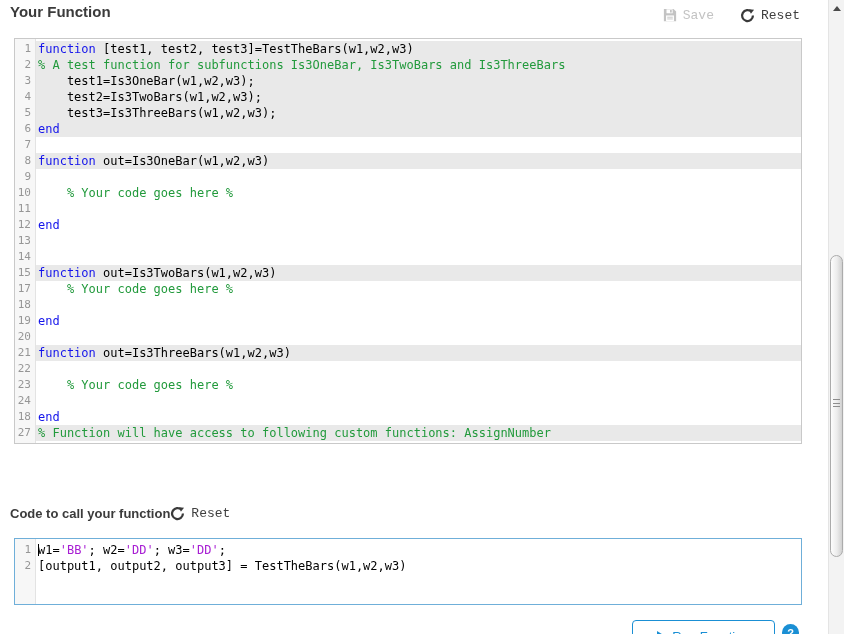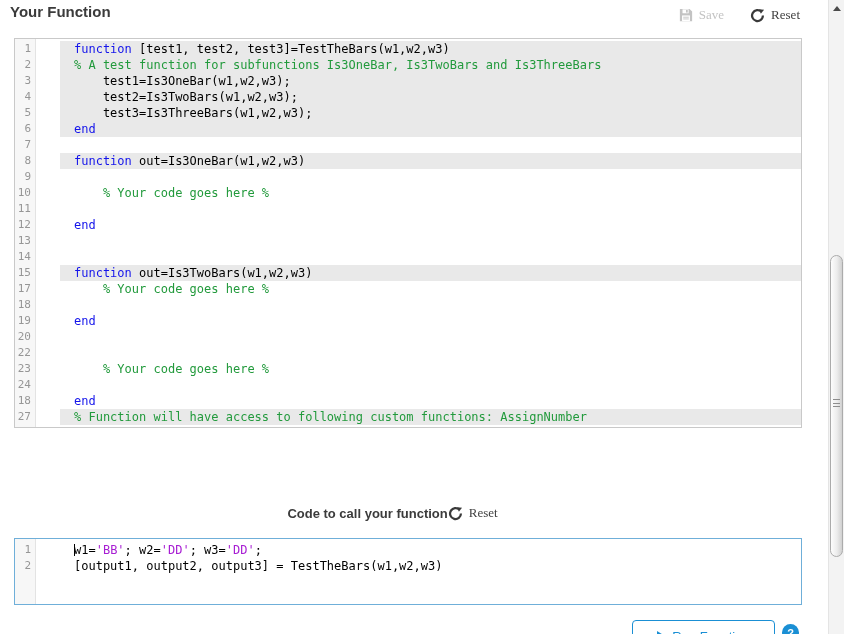--- a/index.html
+++ b/index.html
@@ -11,21 +11,21 @@
 
   
   .top-header {
     position:absolute; left:10px; right:44px; top:3px; height:24px;
     display:flex; justify-content:space-between;
   }
   .page-title { font-size:15px; font-weight:bold; color:#3b3b3b; }
   .toolbar { display:flex; align-items:center; gap:26px; }
   .tool-btn {
     display:flex; align-items:center; gap:6px; font-size:13px; color:#3f3f3f;
-    background:none; border:none; cursor:pointer; font-family:Liberation Serif, serif;
+    background:none; border:none; cursor:pointer; font-family:Liberation Mono, monospace;
   }
   .tool-btn.disabled { color:#c3c3c3; cursor:default; }
   .tool-btn svg { display:block; }
 
   
   .editor {
     position:absolute; left:14px; width:788px;
     background:#fff; border:1px solid #c9c9c9;
     font-family:"DejaVu Sans Mono","Liberation Mono",monospace;
     font-size:12px;
@@ -35,35 +35,35 @@
   .gutter-bg {
     position:absolute; left:0; top:0; bottom:0; width:21px;
     background:#f7f7f7; border-right:1px solid #e3e3e3;
   }
   .ed-lines { position:relative; }
   .ed-line { display:flex; height:16px; line-height:16px; }
   .ed-line .ln {
     width:21px; flex:0 0 21px; text-align:right; padding-right:5px;
     font-size:11px; color:#969696;
   }
-  .ed-line .code { flex:1; white-space:pre; padding-left:14px; color:#000;margin-left:24px; }
+  .ed-line .code { flex:1; white-space:pre; padding-left:2px; color:#000; }
   .ed-line.locked .code { background:var(--locked,#e9e9e9); }
   .kw { color:var(--kw,#1414eb); }
   .cm { color:var(--cm,#229a3c); }
   .st { color:var(--st,#a71dd3); }
   .tx { color:#000; }
   .caret {
     display:inline-block; width:1px; height:12px; background:#000;
     vertical-align:-2px; margin-right:-1px;
   }
 
   
   .call-header {
     position:absolute; left:10px; right:69px; top:502px; height:22px;
-    display:flex; align-items:center; justify-content:center;
+    display:flex; align-items:center; justify-content:flex-start;
   }
   .section-title { font-size:13px; font-weight:bold; color:#3b3b3b; }
 
   
   .run-button {
     position:absolute; left:632px; top:620px; width:143px; height:32px;
     background:#fff; border:1px solid var(--accent,#1a8fd4); border-radius:4px;
     color:var(--accent,#1a8fd4); font-size:13px; font-family:inherit;
     display:flex; align-items:center; justify-content:center; gap:7px; cursor:pointer;
   }
@@ -206,20 +206,24 @@
         <span class="code"></span>
       </div>
       <div class="ed-line">
         <span class="ln">19</span>
         <span class="code"><span class="kw">end</span></span>
       </div>
       <div class="ed-line">
         <span class="ln">20</span>
         <span class="code"></span>
       </div>
+      <div class="ed-line locked">
+        <span class="ln">21</span>
+        <span class="code"><span class="kw">function</span><span class="tx"> out=Is3ThreeBars(w1,w2,w3)</span></span>
+      </div>
       <div class="ed-line">
         <span class="ln">22</span>
         <span class="code"></span>
       </div>
       <div class="ed-line">
         <span class="ln">23</span>
         <span class="code"><span class="cm">    % Your code goes here %</span></span>
       </div>
       <div class="ed-line">
         <span class="ln">24</span>

